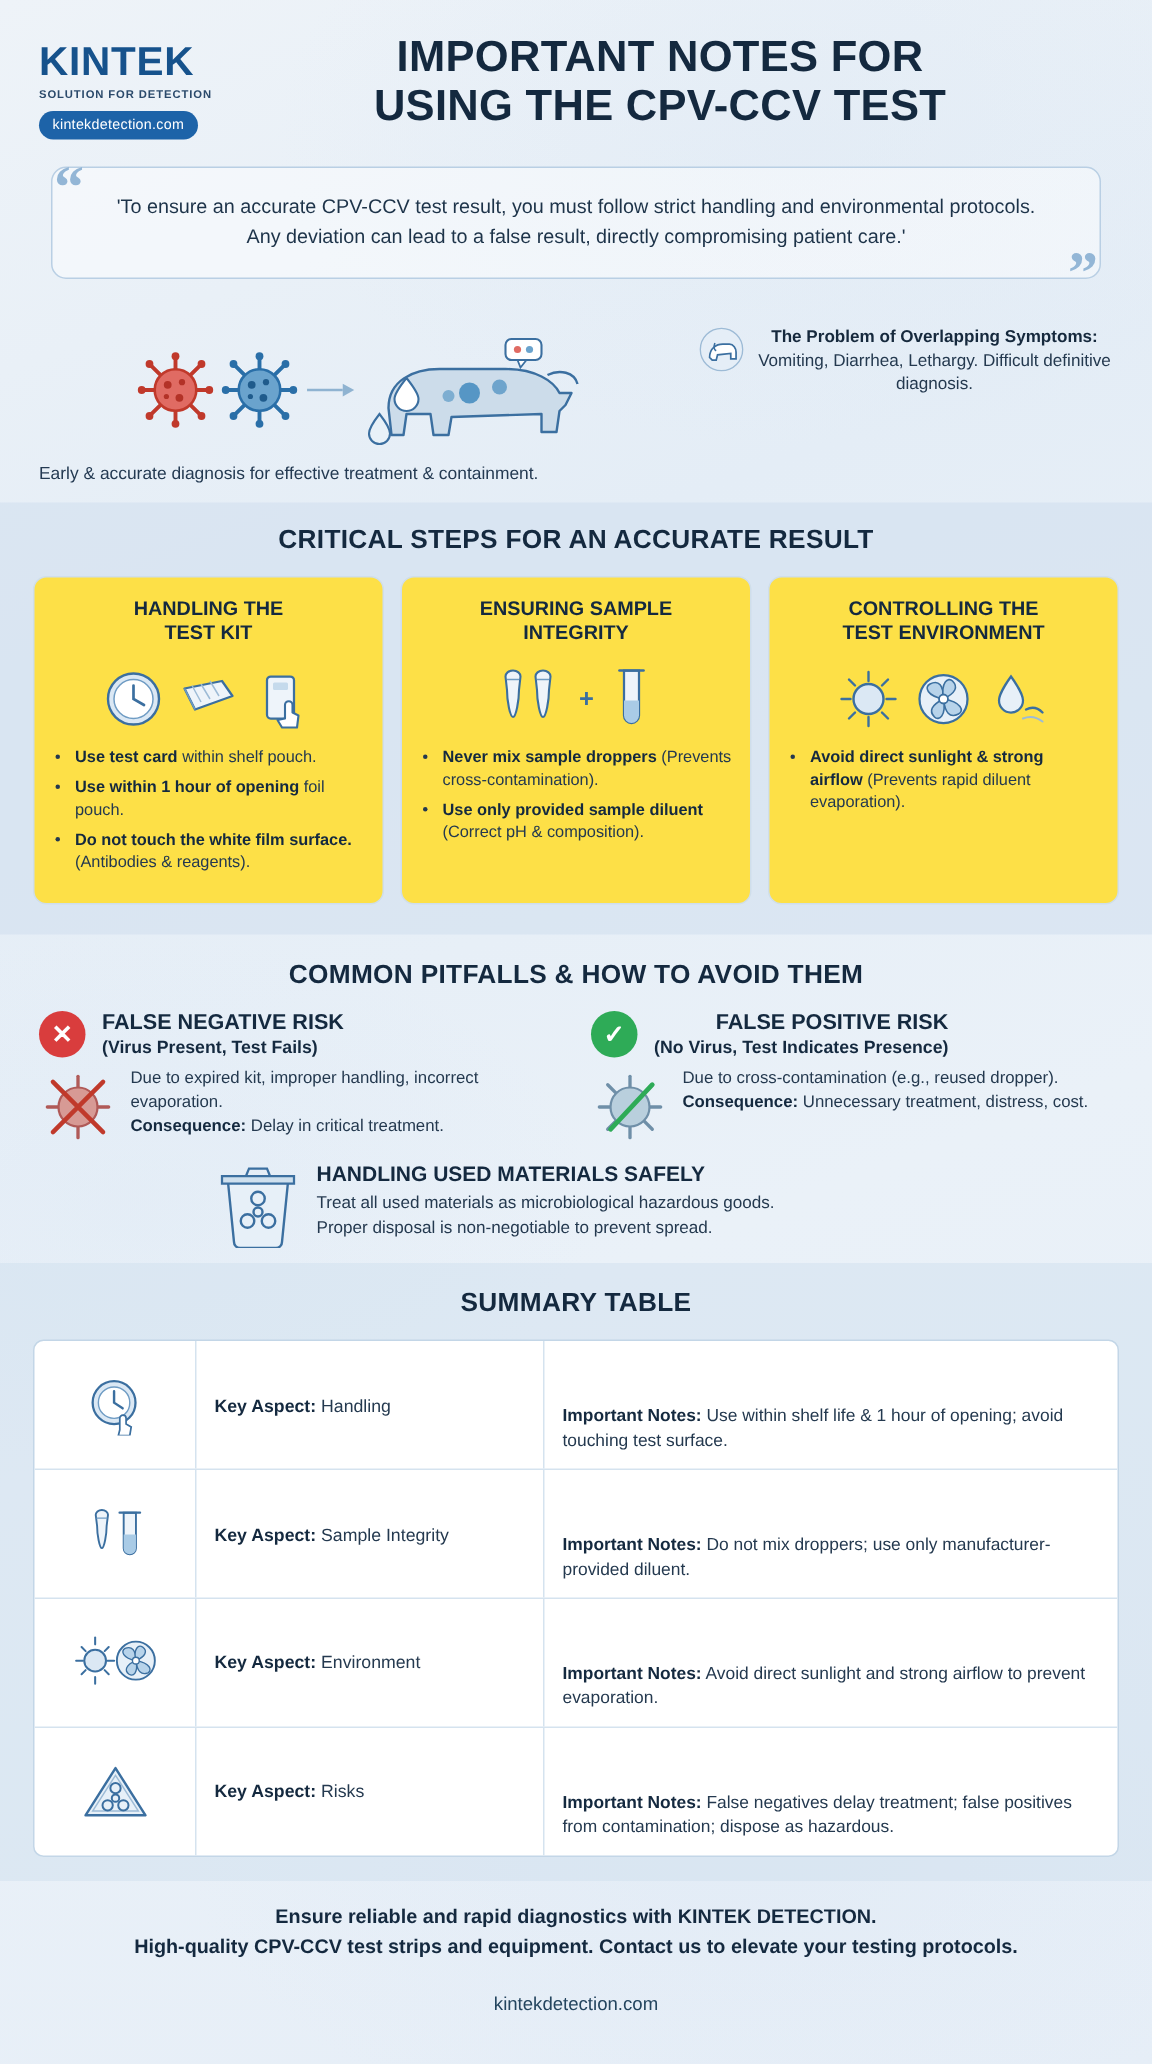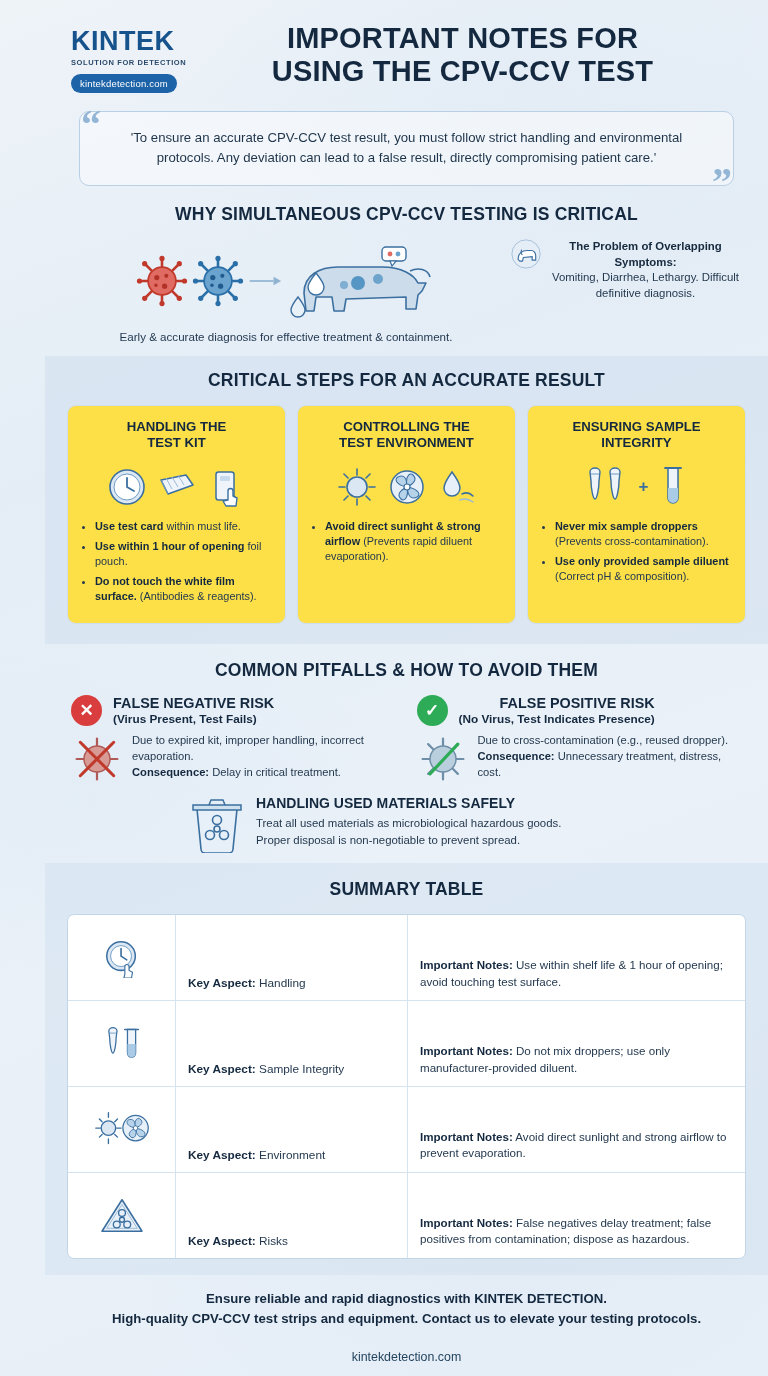--- a/index.html
+++ b/index.html
@@ -5,21 +5,21 @@
   * { box-sizing: border-box; margin: 0; padding: 0; }
   body {
     width: 768px;
     height: 1376px;
     font-family: "Liberation Sans", sans-serif;
     background: linear-gradient(160deg, #eef3f8 0%, #e4edf6 30%, #eaf1f8 60%, #e6eef7 100%);
     color: #1b2a3a;
     overflow: hidden;
     position: relative;
   }
-  .page { position: relative; width: 768px; height: 1376px; padding-left: 45px; }
+  .page { position: relative; width: 768px; height: 1376px; }
 
   
   .swoosh { position: absolute; border-radius: 50%; opacity: .35; pointer-events: none; }
   .sw1 { width: 700px; height: 420px; left: 180px; top: -120px; background: radial-gradient(ellipse at center, #dbe7f4 0%, rgba(219,231,244,0) 70%); }
   .sw2 { width: 620px; height: 360px; left: -220px; top: 620px; background: radial-gradient(ellipse at center, #dce8f5 0%, rgba(220,232,245,0) 70%); }
   .sw3 { width: 760px; height: 420px; left: 120px; top: 1020px; background: radial-gradient(ellipse at center, #dae6f4 0%, rgba(218,230,244,0) 70%); }
 
   
   .header { display: flex; align-items: flex-start; padding: 22px 26px 6px 26px; position: relative; z-index: 2; }
   .logo-block { width: 140px; flex: 0 0 140px; padding-top: 6px; }
@@ -41,21 +41,21 @@
   .sec-h { text-align: center; font-size: 17.5px; font-weight: bold; color: #14293f; letter-spacing: .2px; }
 
   
   .why { padding: 18px 26px 10px 26px; position: relative; z-index: 2; }
   .why-body { display: flex; gap: 6px; margin-top: 14px; align-items: flex-start; }
   .why-left { flex: 0 0 430px; }
   .virus-row { display: flex; align-items: center; justify-content: center; gap: 4px; }
   .virus { width: 52px; height: 52px; }
   .arrow-r { width: 34px; height: 16px; }
   .dog-svg { width: 150px; height: 84px; }
-  .why-caption { text-align: center; font-size: 11.6px; line-height: 1.45; color: #243a52; margin-top: 6px; }
+  .why-caption { font-size: 11.6px; line-height: 1.45; color: #243a52; margin-top: 6px; }
   .why-right { flex: 1; padding-left: 4px; text-align: center; }
   .wr-item { display: flex; gap: 8px; margin-bottom: 12px; }
   .wr-icon { width: 30px; height: 30px; flex: 0 0 30px; }
   .wr-txt { font-size: 11.4px; line-height: 1.38; color: #24394f; }
   .wr-txt b { color: #16293d; }
 
   
   .band { background: rgba(207,223,238,.55); padding: 14px 22px 20px 22px; position: relative; z-index: 2; }
   .cards { display: flex; gap: 11px; margin-top: 14px; }
   .card { flex: 1; background: #fde047; border: 1px solid #cfdeeb; border-radius: 9px; padding: 13px 12px 14px 12px; }
@@ -83,21 +83,21 @@
   .bin-ill { width: 56px; height: 58px; flex: 0 0 56px; }
   .handling-title { font-size: 14px; font-weight: bold; color: #14293f; }
   .handling-txt { font-size: 11.4px; line-height: 1.45; color: #24394f; margin-top: 4px; }
 
   
   .summary { background: rgba(207,223,238,.5); padding: 16px 22px 16px 22px; position: relative; z-index: 2; }
   .tbl { margin-top: 14px; border: 1px solid #c3d6e7; border-radius: 7px; overflow: hidden; background: #fff; }
   .trow { display: flex; border-bottom: 1px solid #d5e3ef; min-height: 62px; }
   .trow:last-child { border-bottom: none; }
   .tc-icon { flex: 0 0 108px; display: flex; align-items: center; justify-content: center; border-right: 1px solid #d5e3ef; padding: 8px; }
-  .tc-aspect { flex: 0 0 232px; display: flex; align-items: flex-end; border-right: 1px solid #d5e3ef; padding: 10px 12px; font-size: 11.8px; color: #24394f; }
+  .tc-aspect { flex: 0 0 232px; display: flex; align-items: center; border-right: 1px solid #d5e3ef; padding: 10px 12px; font-size: 11.8px; color: #24394f; }
   .tc-notes { flex: 1; display: flex; align-items: flex-end; padding: 10px 12px; font-size: 11.6px; line-height: 1.42; color: #24394f; margin-top: 32px; }
   .tc-aspect b, .tc-notes b { color: #14293f; }
 
   
   .footer-cta { text-align: center; padding: 14px 30px 10px 30px; position: relative; z-index: 2; }
   .footer-cta p { font-size: 13.2px; line-height: 1.55; font-weight: bold; color: #14293f; }
   .footer-bar { text-align: center; padding: 10px 0 14px 0; font-size: 12.4px; color: #24455f; position: relative; z-index: 2; }
 </style>
 </head>
 <body>
@@ -123,21 +123,20 @@
 
   <div class="quote-wrap">
     <div class="qmark qm-l">“</div>
     <div class="quote-box">
       <p>'To ensure an accurate CPV-CCV test result, you must follow strict handling and environmental protocols. Any deviation can lead to a false result, directly compromising patient care.'</p>
     </div>
     <div class="qmark qm-r">”</div>
   </div>
 
   <div class="why">
-    <div class="sec-h">WHY SIMULTANEOUS CPV-CCV TESTING IS CRITICAL</div>
     <div class="why-body">
       <div class="why-left">
         <div class="virus-row">
           <svg class="virus" viewBox="0 0 60 60">
             <g stroke="#c0392b" stroke-width="3" stroke-linecap="round">
               <line x1="30" y1="4" x2="30" y2="14"></line>
                 <line x1="30" y1="46" x2="30" y2="56"></line>
               <line x1="4" y1="30" x2="14" y2="30"></line>
                 <line x1="46" y1="30" x2="56" y2="30"></line>
               <line x1="11" y1="11" x2="18" y2="18"></line>
@@ -244,23 +243,48 @@
             <path d="M5 14 L12 28" stroke="#6f9cc4" stroke-width="1"></path>
             <path d="M10 12 L16 23 M16 11 L22 21 M22 9 L28 19" stroke="#9dbbd6" stroke-width="1"></path>
           </svg>
           <svg width="42" height="42" viewBox="0 0 42 42">
             <rect x="10" y="6" width="18" height="28" rx="2.5" fill="#eef4fa" stroke="#3b6fa0" stroke-width="1.5"></rect>
             <rect x="14" y="10" width="10" height="5" rx="1" fill="#c5daec"></rect>
             <path d="M22 34 l0 -9 a2.5 2.5 0 0 1 5 0 l0 5 l4 2 l-1 8 l-10 0 l-3 -5 z" fill="#ffffff" stroke="#3b6fa0" stroke-width="1.4" stroke-linejoin="round"></path>
           </svg>
         </div>
         <ul>
-          <li><b>Use test card</b><span> within must life.</span></li>
+          <li><b>Use test card</b><span> within shelf pouch.</span></li>
           <li><b>Use within 1 hour of opening</b><span> foil pouch.</span></li>
           <li><b>Do not touch the white film surface.</b><span> (Antibodies &amp; reagents).</span></li>
+        </ul>
+      </div>
+
+      <div class="card">
+        <h3>
+          <span>ENSURING SAMPLE</span><br>
+          <span>INTEGRITY</span>
+        </h3>
+        <div class="card-icons">
+          <svg width="48" height="46" viewBox="0 0 48 46">
+            <path d="M12 4 c3 0 5 2 5 4 l-1 9 c0 7 -2 18 -4 18 c-2 0 -4 -11 -4 -18 l-1 -9 c0 -2 2 -4 5 -4 z" fill="#eef4fa" stroke="#3b6fa0" stroke-width="1.4"></path>
+            <path d="M8 10 h8" stroke="#6f9cc4" stroke-width="1"></path>
+            <path d="M32 4 c3 0 5 2 5 4 l-1 9 c0 7 -2 18 -4 18 c-2 0 -4 -11 -4 -18 l-1 -9 c0 -2 2 -4 5 -4 z" fill="#eef4fa" stroke="#3b6fa0" stroke-width="1.4"></path>
+            <path d="M28 10 h8" stroke="#6f9cc4" stroke-width="1"></path>
+          </svg>
+          <span style="font-size:17px;color:#3b6fa0;font-weight:bold">+</span>
+          <svg width="34" height="46" viewBox="0 0 34 46">
+            <path d="M12 4 h10 v30 a5 5 0 0 1 -10 0 z" fill="#eef4fa" stroke="#3b6fa0" stroke-width="1.5"></path>
+            <path d="M12 24 h10 v10 a5 5 0 0 1 -10 0 z" fill="#a9cbe6"></path>
+            <path d="M9 4 h16" stroke="#3b6fa0" stroke-width="1.8" stroke-linecap="round"></path>
+          </svg>
+        </div>
+        <ul>
+          <li><b>Never mix sample droppers</b><span> (Prevents cross-contamination).</span></li>
+          <li><b>Use only provided sample diluent</b><span> (Correct pH &amp; composition).</span></li>
         </ul>
       </div>
 
       <div class="card">
         <h3>
           <span>CONTROLLING THE</span><br>
           <span>TEST ENVIRONMENT</span>
         </h3>
         <div class="card-icons">
           <svg width="42" height="42" viewBox="0 0 42 42">
@@ -288,45 +312,20 @@
             <path d="M16 6 c0 0 -8 11 -8 16 a8 8 0 0 0 16 0 c0 -5 -8 -16 -8 -16 z" fill="#e7f0f8" stroke="#3b6fa0" stroke-width="1.5"></path>
             <path d="M26 28 c4 -2 8 -1 11 2" fill="none" stroke="#3b6fa0" stroke-width="1.6" stroke-linecap="round"></path>
             <path d="M24 34 c5 -2 9 -1 13 2" fill="none" stroke="#9dbbd6" stroke-width="1.4" stroke-linecap="round"></path>
           </svg>
         </div>
         <ul>
           <li><b>Avoid direct sunlight &amp; strong airflow</b><span> (Prevents rapid diluent evaporation).</span></li>
         </ul>
       </div>
 
-      <div class="card">
-        <h3>
-          <span>ENSURING SAMPLE</span><br>
-          <span>INTEGRITY</span>
-        </h3>
-        <div class="card-icons">
-          <svg width="48" height="46" viewBox="0 0 48 46">
-            <path d="M12 4 c3 0 5 2 5 4 l-1 9 c0 7 -2 18 -4 18 c-2 0 -4 -11 -4 -18 l-1 -9 c0 -2 2 -4 5 -4 z" fill="#eef4fa" stroke="#3b6fa0" stroke-width="1.4"></path>
-            <path d="M8 10 h8" stroke="#6f9cc4" stroke-width="1"></path>
-            <path d="M32 4 c3 0 5 2 5 4 l-1 9 c0 7 -2 18 -4 18 c-2 0 -4 -11 -4 -18 l-1 -9 c0 -2 2 -4 5 -4 z" fill="#eef4fa" stroke="#3b6fa0" stroke-width="1.4"></path>
-            <path d="M28 10 h8" stroke="#6f9cc4" stroke-width="1"></path>
-          </svg>
-          <span style="font-size:17px;color:#3b6fa0;font-weight:bold">+</span>
-          <svg width="34" height="46" viewBox="0 0 34 46">
-            <path d="M12 4 h10 v30 a5 5 0 0 1 -10 0 z" fill="#eef4fa" stroke="#3b6fa0" stroke-width="1.5"></path>
-            <path d="M12 24 h10 v10 a5 5 0 0 1 -10 0 z" fill="#a9cbe6"></path>
-            <path d="M9 4 h16" stroke="#3b6fa0" stroke-width="1.8" stroke-linecap="round"></path>
-          </svg>
-        </div>
-        <ul>
-          <li><b>Never mix sample droppers</b><span> (Prevents cross-contamination).</span></li>
-          <li><b>Use only provided sample diluent</b><span> (Correct pH &amp; composition).</span></li>
-        </ul>
-      </div>
-
     </div>
   </div>
 
   <div class="pitfalls">
     <div class="sec-h">COMMON PITFALLS &amp; HOW TO AVOID THEM</div>
     <div class="pit-grid">
 
       <div class="pit-col">
         <div class="pit-head">
           <div class="pit-badge pb-red">✕</div>

